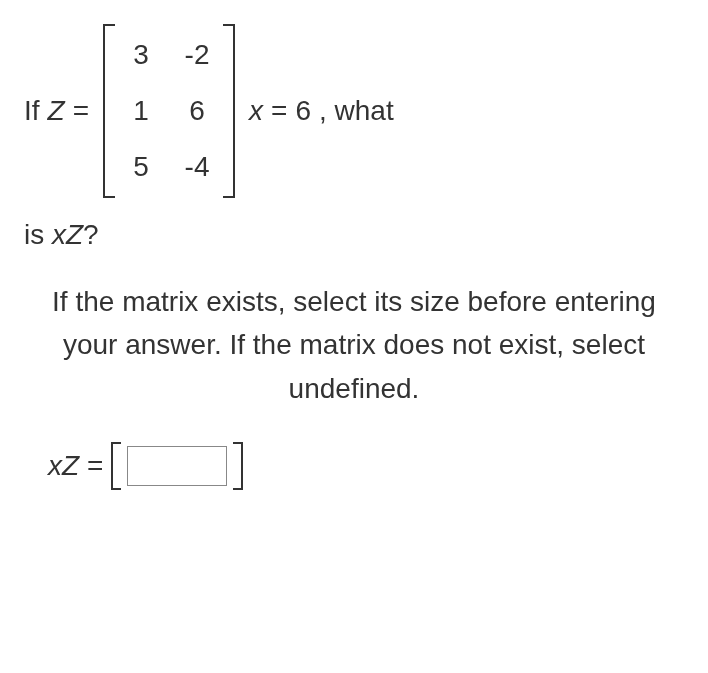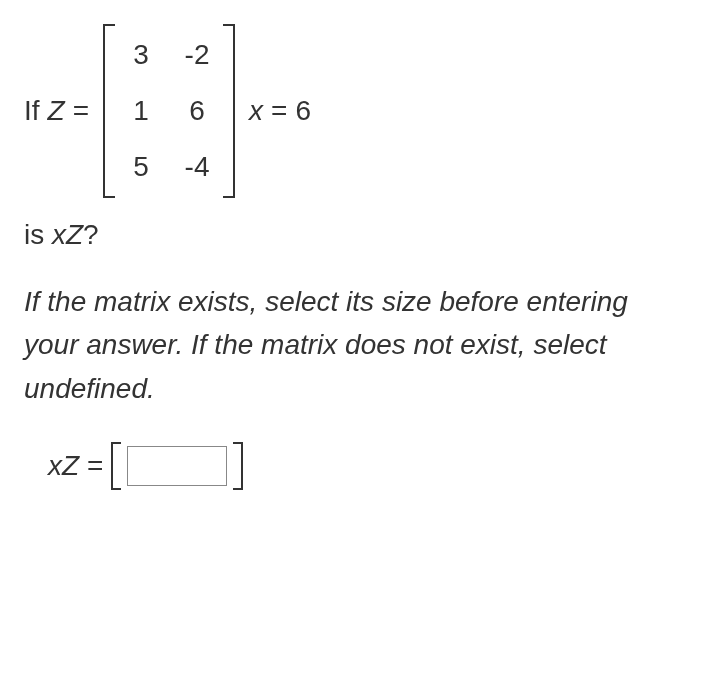--- a/index.html
+++ b/index.html
@@ -36,23 +36,23 @@
       display: grid;
       grid-template-columns: repeat(2, auto);
       column-gap: 28px;
       row-gap: 14px;
       padding: 10px 12px;
       font-size: 28px;
     }
     .matrix span { text-align: center; min-width: 28px; }
     .ital { font-style: italic; }
     .instruction {
-      font-style: italic;
       margin: 24px 0 32px 0;
       line-height: 1.55;
+      text-align: center;
     }
     .answer-line {
       display: flex;
       align-items: center;
       gap: 8px;
       padding-left: 24px;
     }
     .answer-bracket {
       width: 10px;
       height: 48px;
@@ -91,20 +91,21 @@
       <span>1</span>
       <span>6</span>
       <span>5</span>
       <span>-4</span>
     </span>
     <span class="bracket right"></span>
   </span>
   <span class="ital">x</span>
   <span> = </span>
   <span>6</span>
+  <span>, what</span>
 </div>
 
 <div>
   <span>is </span><span class="ital">xZ</span><span>?</span>
 </div>
 
 <div class="instruction">If the matrix exists, select its size before entering your answer. If the matrix does not exist, select undefined.</div>
 
 <div class="answer-line">
   <span class="ital">xZ</span>

